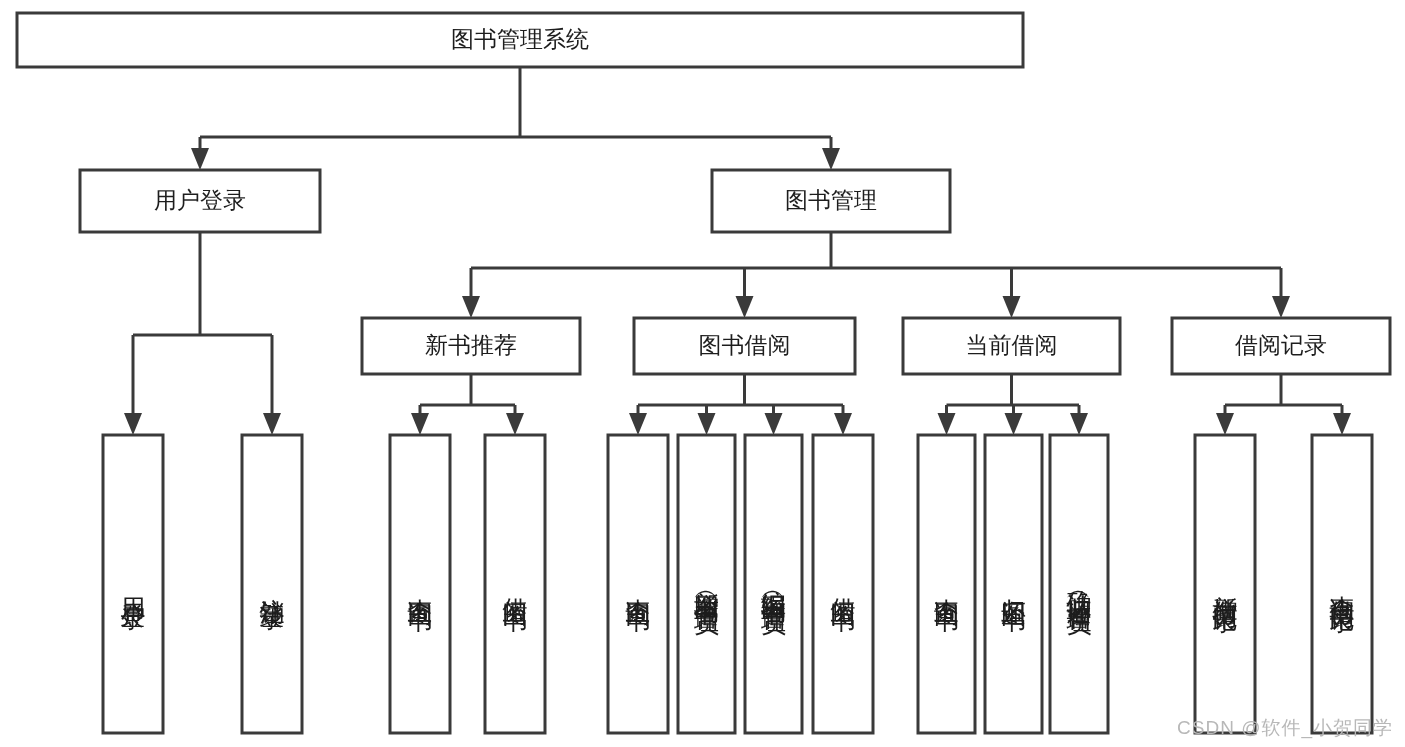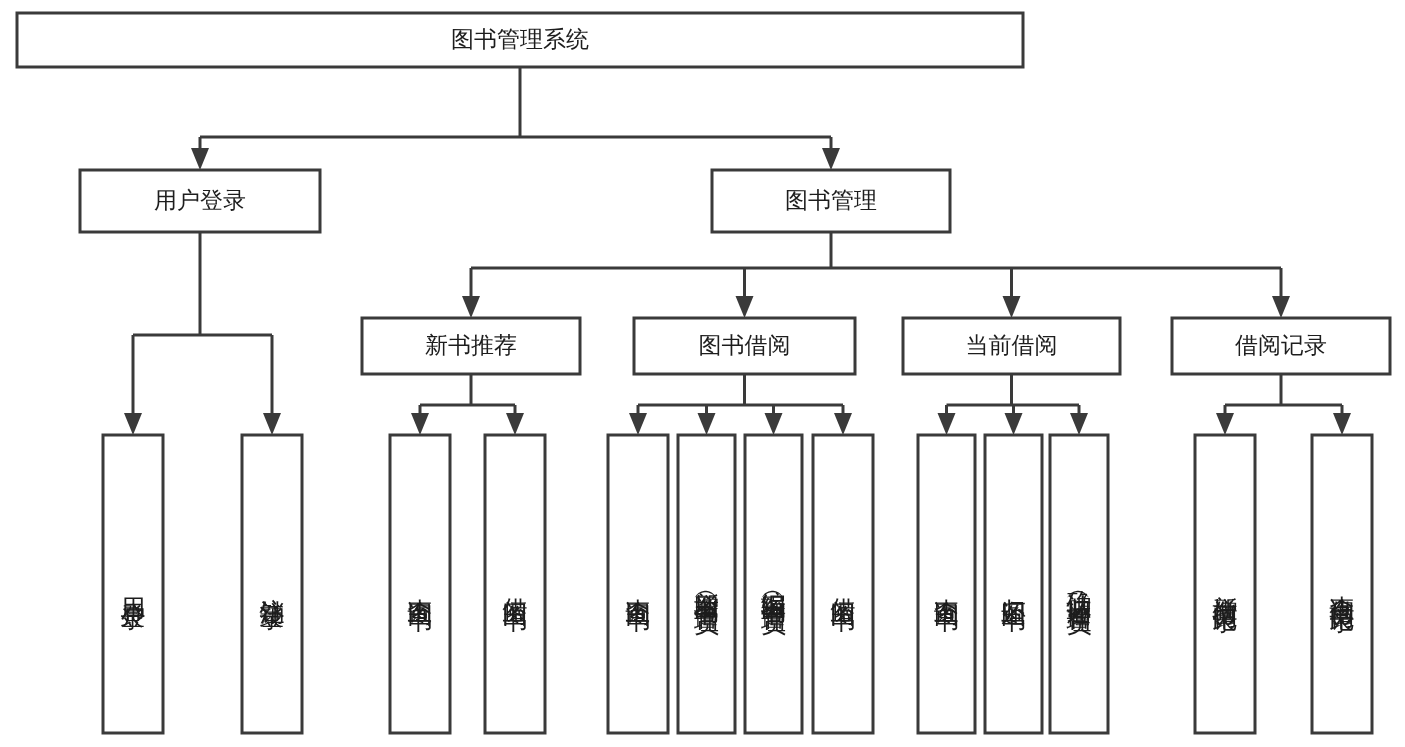--- a/index.html
+++ b/index.html
@@ -206,14 +206,15 @@
         <span class="vlabel">确认归还（管理员）</span>
       </div>
       <div class="vlabel-wrap" style="left: 1195px; top: 435px; width: 60px; height: 298px;">
         <span class="vlabel">新增借阅记录</span>
       </div>
       <div class="vlabel-wrap" style="left: 1312px; top: 435px; width: 60px; height: 298px;">
         <span class="vlabel">查询借阅记录</span>
       </div>
     </div>
 
+  <div class="watermark">CSDN @软件_小贺同学</div>
 
 </div>
 
 </body></html>

